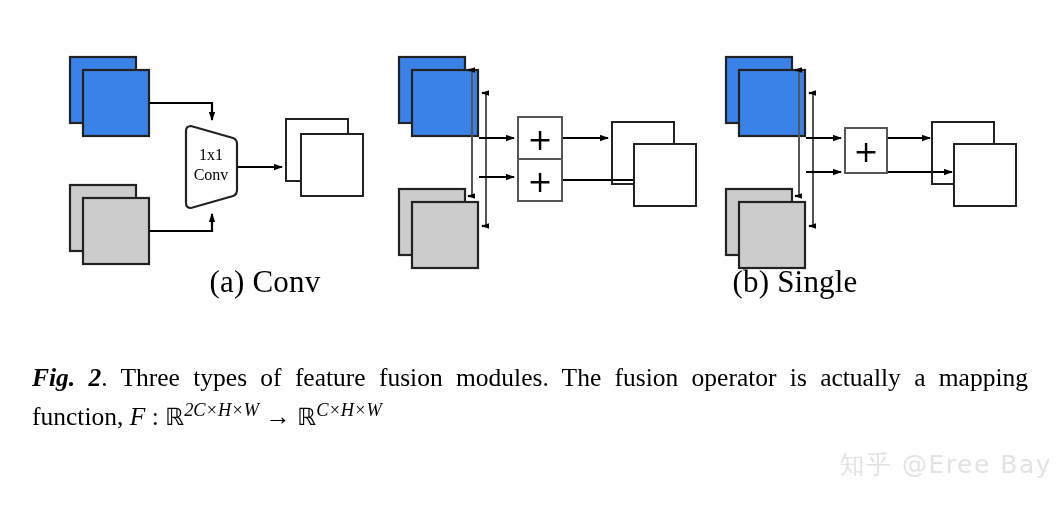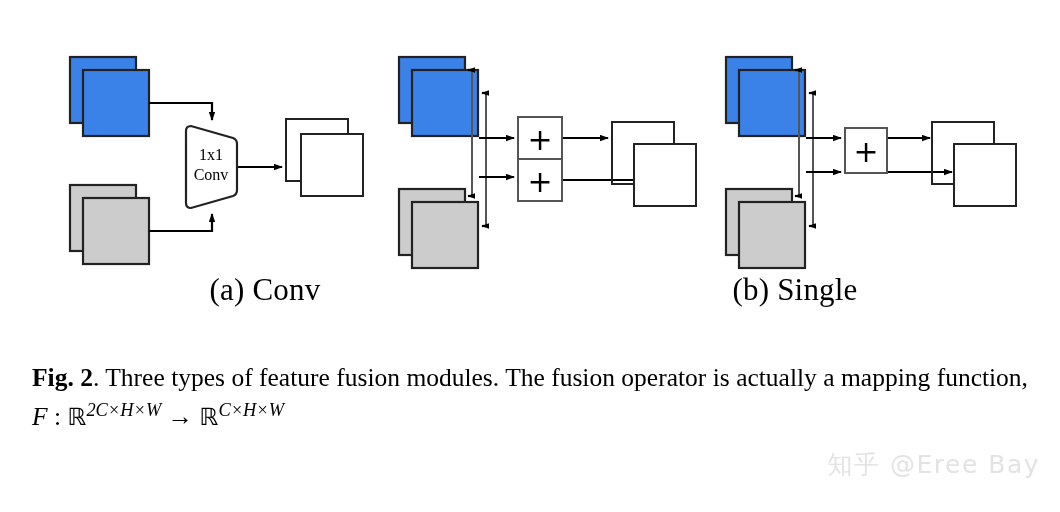--- a/index.html
+++ b/index.html
@@ -24,21 +24,21 @@
   svg.diagram {
     position: absolute;
     left: 0;
     top: 0;
     width: 1060px;
     height: 330px;
   }
   .panel-captions {
     position: absolute;
     left: 0;
-    top: 268px;
+    top: 260px;
     width: 1060px;
     height: 48px;
     display: flex;
     justify-content: flex-end;
   }
   .panel-caption {
     flex: 1 1 0;
     text-align: center;
     font-size: 31px;
     line-height: 44px;
@@ -51,20 +51,21 @@
     left: 32px;
     top: 358px;
     width: 996px;
     font-size: 25.5px;
     line-height: 39px;
     text-align: justify;
     font-family: "Liberation Serif", "DejaVu Serif", serif;
   }
   .fig-caption b {
     font-weight: bold;
+    font-style: italic;
   }
   .math {
     font-style: italic;
     font-family: "Liberation Serif", "DejaVu Serif", serif;
   }
   .bbR {
     font-style: normal;
     font-family: "DejaVu Sans", sans-serif;
     font-size: 24px;
   }
@@ -73,21 +74,21 @@
     font-style: italic;
     vertical-align: super;
     line-height: 0;
     margin-top: 42px;
   }
   .op {
     font-style: normal;
   }
   .watermark {
     position: absolute;
-    right: 20px;
+    right: 8px;
     top: 448px;
     font-family: "DejaVu Sans", sans-serif;
     font-size: 25px;
     color: #e3e3e3;
     letter-spacing: 1.5px;
     white-space: nowrap;
     user-select: none;
   }
   .sq { stroke: #222222; }
   .plusbox { fill: #ffffff; stroke: #555555; stroke-width: 2; }

